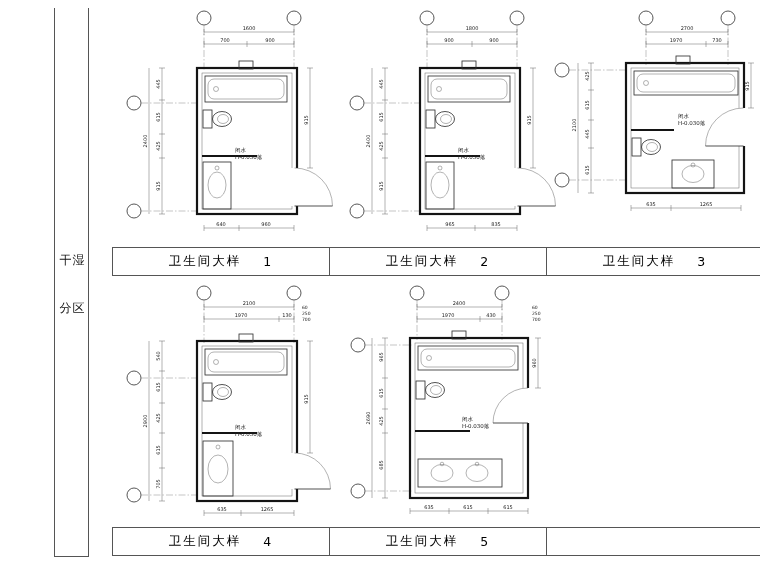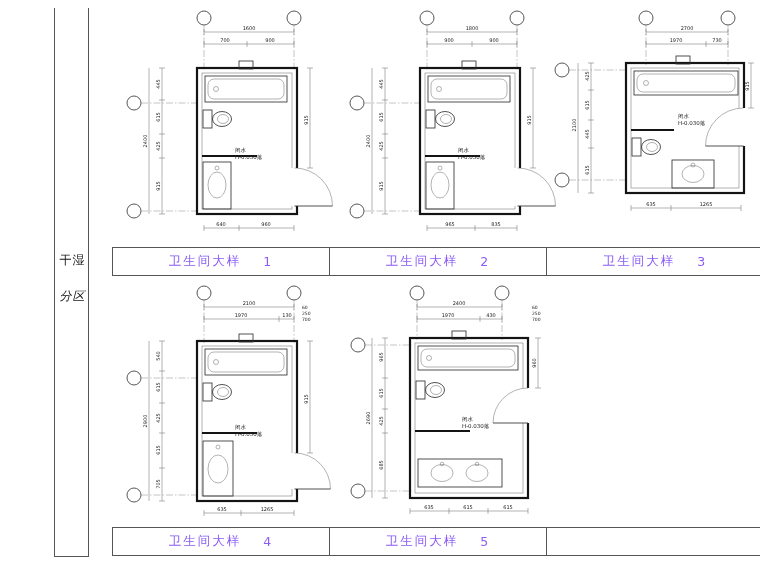--- a/index.html
+++ b/index.html
@@ -8,21 +8,21 @@
   .sheet { position:relative; width:760px; height:576px; background:#fff;margin-left:24px; }
 
   
   .strip { position:absolute; left:30px; top:8px; width:35px; height:549px;
            border-left:1px solid #555; border-right:1px solid #555; border-bottom:1px solid #555; }
   .strip-label { position:absolute; width:35px; text-align:center; font-size:12px; color:#111; letter-spacing:1px; }
 
   
   .band { position:absolute; left:88px; width:652px; height:29px; border:1px solid #555; display:flex; background:#fff; }
   .band .cell { flex:1; border-right:1px solid #555; display:flex; align-items:center; justify-content:center;
-                gap:22px; font-size:12.5px; color:#8b5cf6; letter-spacing:2px; }
+                gap:22px; font-size:12.5px; color:#000000; letter-spacing:2px; }
   .band .cell:last-child { border-right:none; }
 
   svg.plan { position:absolute; overflow:visible; }
   .thin  { stroke:#666; stroke-width:0.5; fill:none; }
   .med   { stroke:#333; stroke-width:0.85; fill:none; }
   .wall  { stroke:#141414; stroke-width:2.2; fill:none; }
   .part  { stroke:#141414; stroke-width:2; fill:none; }
   .dash  { stroke:#888; stroke-width:0.5; fill:none; stroke-dasharray:7 2 1.5 2; }
   .axisc { stroke:#444; stroke-width:0.9; fill:#fff; }
   .white { fill:#fff; stroke:none; }
@@ -30,21 +30,21 @@
   text.s { font-size:4.5px; fill:#222; }
   text.n { font-size:5.5px; fill:#222; }
 </style>
 </head>
 <body>
 
 <div class="sheet">
 
   <div class="strip">
     <div class="strip-label" style="top:244px;">干湿</div>
-    <div class="strip-label" style="top:280px;font-style:italic;">分区</div>
+    <div class="strip-label" style="top:292px;">分区</div>
   </div>
 
   <svg class="plan" style="left:95px;top:8px;width:216px;height:239px" viewBox="0 0 216 239">
     <g>
       <circle class="axisc" cx="85" cy="10" r="7"></circle>
         <circle class="axisc" cx="175" cy="10" r="7"></circle>
       <circle class="axisc" cx="15" cy="95" r="7"></circle>
         <circle class="axisc" cx="15" cy="203" r="7"></circle>
       <line class="dash" x1="85" y1="17" x2="85" y2="62"></line>
         <line class="dash" x1="175" y1="17" x2="175" y2="62"></line>

